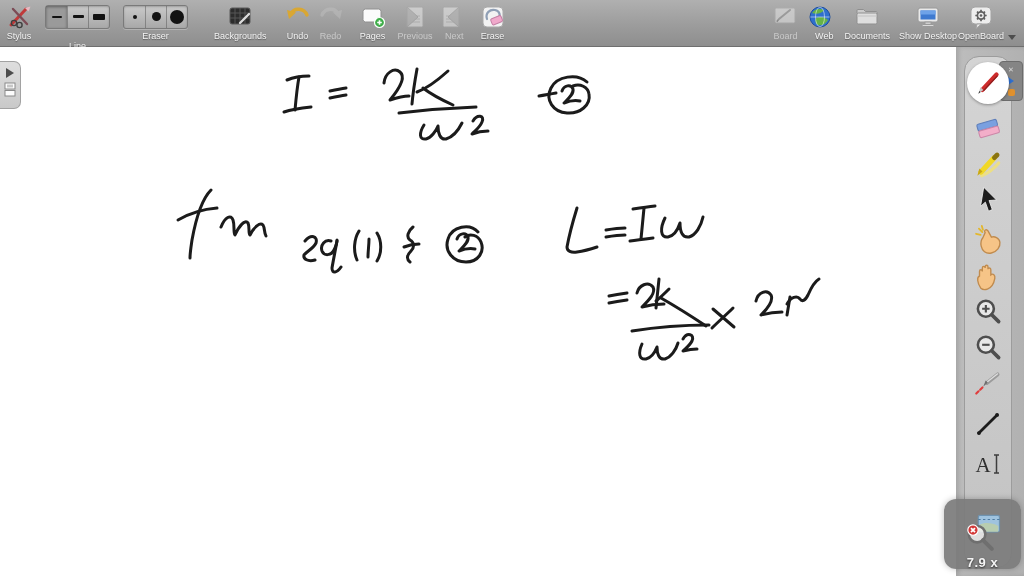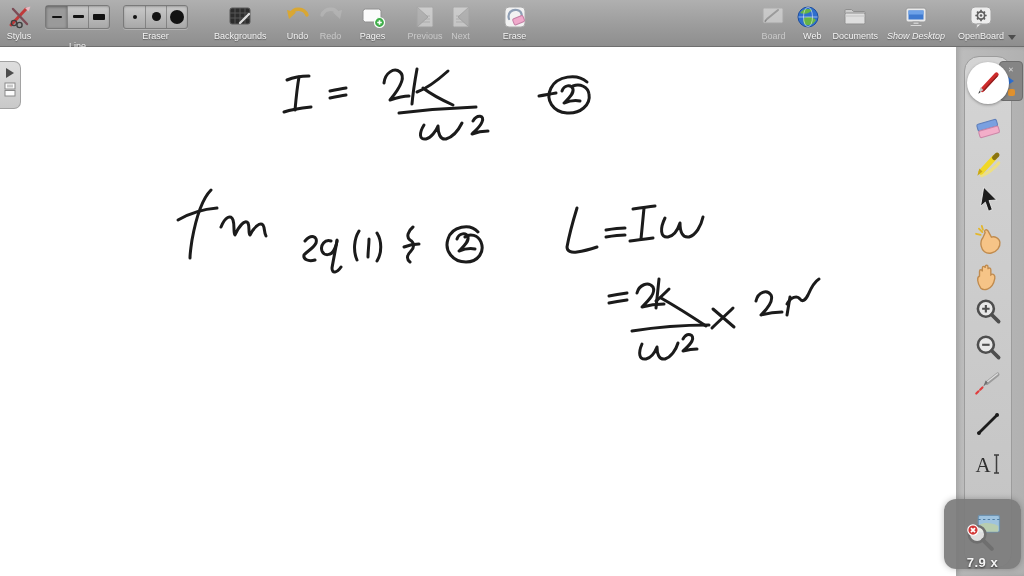--- a/index.html
+++ b/index.html
@@ -153,21 +153,21 @@
     <div class="tb-item disabled" style="margin-right:16px;">
       <div class="tb-icon">
         <svg width="26" height="26" viewBox="0 0 26 26">
           <path d="M4 11 C7 4 17 3 20 10" fill="none" stroke="#c2c2c2" stroke-width="3.4" stroke-linecap="round"></path>
           <polygon points="24,6 15,8.5 22,15" fill="#c2c2c2"></polygon>
         </svg>
       </div>
       <span class="tb-label">Redo</span>
     </div>
 
-    <div class="tb-item" style="margin-right:22px;">
+    <div class="tb-item" style="margin-right:12px;">
       <div class="tb-icon">
         <svg width="26" height="26" viewBox="0 0 26 26">
           <rect x="3" y="5" width="18" height="13" rx="2.5" fill="#fbfbfb" stroke="#909090"></rect>
           <circle cx="19.5" cy="18.5" r="5" fill="#3fae49" stroke="#ffffff" stroke-width="1.2"></circle>
           <path d="M19.5 16.2 V20.8 M17.2 18.5 H21.8" stroke="#ffffff" stroke-width="1.6" fill="none"></path>
         </svg>
       </div>
       <span class="tb-label">Pages</span>
     </div>
 
@@ -175,21 +175,21 @@
       <div class="tb-icon">
         <svg width="26" height="26" viewBox="0 0 26 26">
           <rect x="5" y="3" width="16" height="20" rx="1.5" fill="#f7f7f7" stroke="#a5a5a5"></rect>
           <path d="M8 12 H18 M8 15 H18 M8 18 H18" stroke="#bdbdbd" fill="none"></path>
           <path d="M5 3 L16 13 L5 23 Z" fill="#bfbfbf" stroke="#a5a5a5"></path>
         </svg>
       </div>
       <span class="tb-label">Previous</span>
     </div>
 
-    <div class="tb-item disabled" style="margin-right:28px;">
+    <div class="tb-item disabled" style="margin-right:16px;align-items:flex-end;">
       <div class="tb-icon">
         <svg width="26" height="26" viewBox="0 0 26 26">
           <rect x="5" y="3" width="16" height="20" rx="1.5" fill="#f7f7f7" stroke="#a5a5a5"></rect>
           <path d="M8 12 H18 M8 15 H18 M8 18 H18" stroke="#bdbdbd" fill="none"></path>
           <path d="M21 3 L10 13 L21 23 Z" fill="#bfbfbf" stroke="#a5a5a5"></path>
         </svg>
       </div>
       <span class="tb-label">Next</span>
     </div>
 
@@ -234,21 +234,21 @@
       <div class="tb-icon">
         <svg width="26" height="26" viewBox="0 0 26 26">
           <path d="M3 9 L3 6.5 Q3 5.5 4 5.5 L9.5 5.5 L11.5 7.5 L22 7.5 Q23 7.5 23 8.5 L23 10" fill="#cccccc" stroke="#8f8f8f"></path>
           <rect x="3" y="9" width="20" height="11" rx="1.5" fill="#dedede" stroke="#8f8f8f"></rect>
           <path d="M3 12 H23" stroke="#c2c2c2" fill="none"></path>
         </svg>
       </div>
       <span class="tb-label">Documents</span>
     </div>
 
-    <div class="tb-item" style="margin-right:13px;font-style:italic;">
+    <div class="tb-item" style="margin-right:1px;">
       <div class="tb-icon">
         <svg width="26" height="26" viewBox="0 0 26 26">
           <rect x="3" y="4" width="20" height="14" rx="2" fill="#e9e9e9" stroke="#9a9a9a"></rect>
           <rect x="5.5" y="6.5" width="15" height="9" fill="#3f7ad0"></rect>
           <rect x="5.5" y="6.5" width="15" height="4" fill="#6ea2e8"></rect>
           <rect x="10" y="18" width="6" height="2.5" fill="#cfcfcf" stroke="#9a9a9a"></rect>
           <rect x="7" y="20.5" width="12" height="2" rx="1" fill="#d9d9d9" stroke="#9a9a9a"></rect>
         </svg>
       </div>
       <span class="tb-label">Show Desktop</span>

